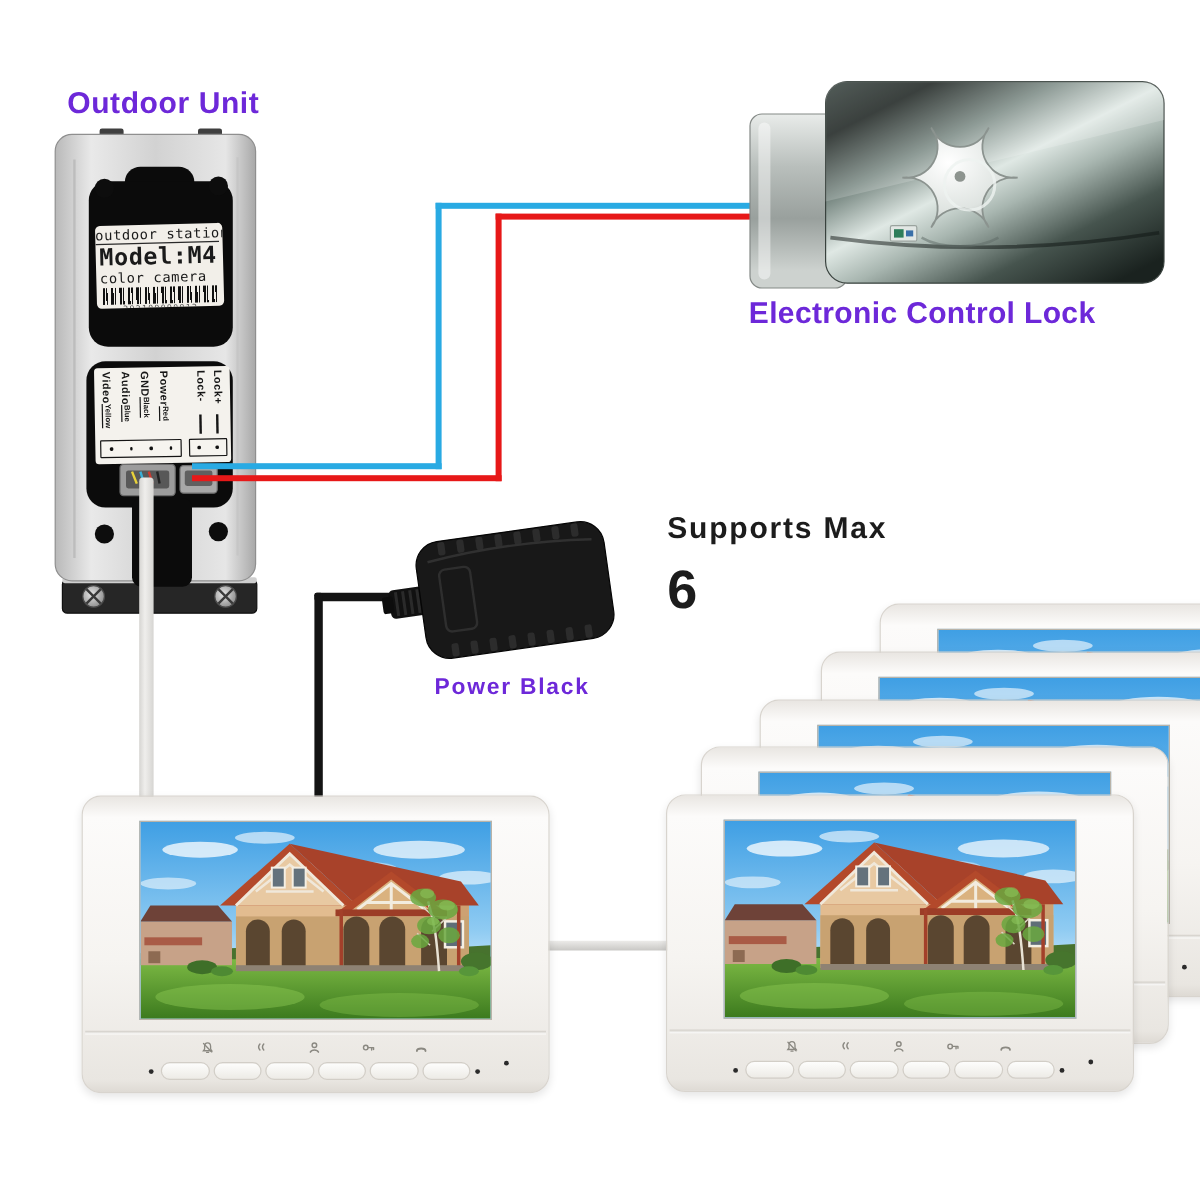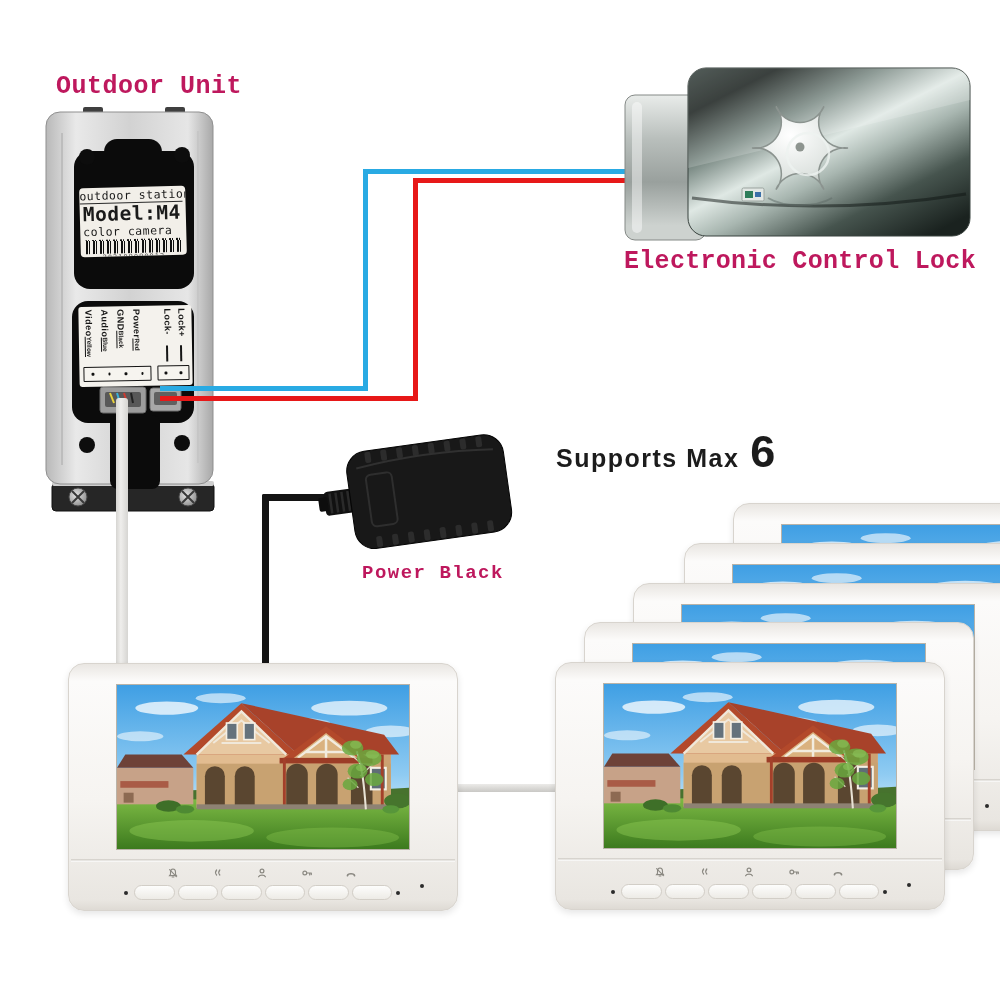--- a/index.html
+++ b/index.html
@@ -1,25 +1,25 @@
 <!DOCTYPE html>
 <html><head>
 <meta charset="utf-8">
 <style>
   html,body{margin:0;padding:0;background:#fff;}
   .canvas{position:relative;width:1000px;height:1000px;background:#fff;overflow:hidden;
           font-family:"Liberation Sans",sans-serif;}
 
   
-  .h-title{position:absolute;font-weight:700;color:#be185d;white-space:nowrap;font-family:Liberation Mono, monospace;}
+  .h-title{position:absolute;font-weight:700;color:#6d28d9;white-space:nowrap;}
   #t-outdoor{left:56px;top:72px;font-size:25px;letter-spacing:.5px;}
   #t-lock{left:624px;top:247px;font-size:25px;letter-spacing:.3px;}
   #t-power{left:362px;top:562px;font-size:19px;letter-spacing:1.5px;}
   .capacity{position:absolute;left:556px;top:426px;display:flex;align-items:baseline;gap:11px;
-            color:#1c1c1c;font-weight:700;}
+            color:#1c1c1c;font-weight:700;flex-direction:column;}
   .capacity .cap-txt{font-size:25px;letter-spacing:1.5px;}
   .capacity .cap-num{font-size:45px;letter-spacing:0;}
 
   
   .unit-label{position:absolute;left:80px;top:187px;width:106px;height:69px;background:#f2efe9;
               border-radius:4px;transform:rotate(-1.5deg);padding:1px 3px;box-sizing:border-box;
               font-family:"DejaVu Sans Mono",monospace;color:#1a1a1a;overflow:hidden;}
   .ul-line1{font-size:11.5px;white-space:nowrap;letter-spacing:.5px;border-bottom:1px solid #2a2a2a;
             margin-left:-3px;}
   .ul-model{font-size:19.5px;font-weight:700;letter-spacing:.5px;line-height:22px;}

